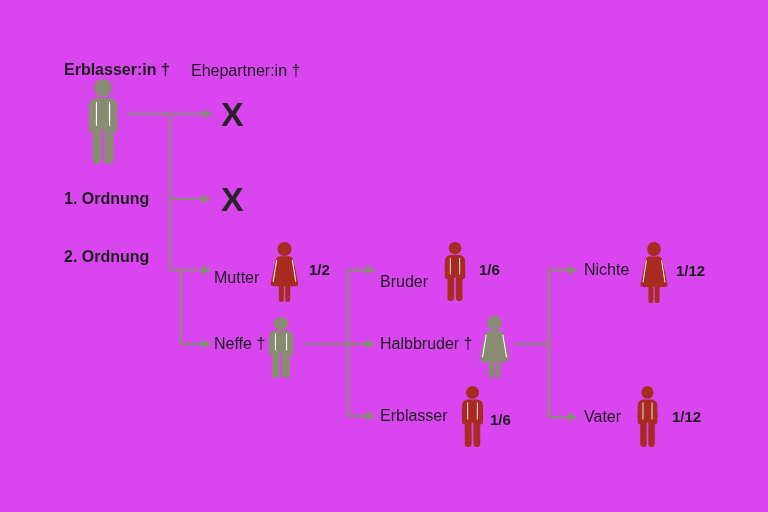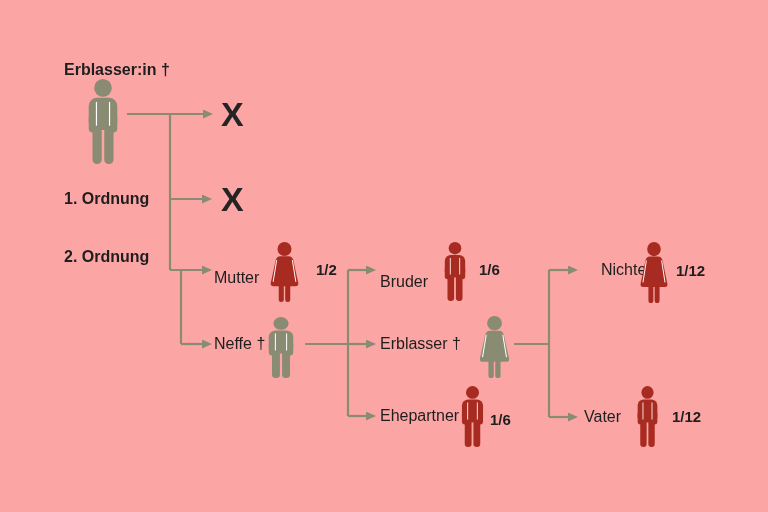--- a/index.html
+++ b/index.html
@@ -4,21 +4,21 @@
 <style>
   html, body {
     margin: 0;
     padding: 0;
     background: #ffffff;
   }
   .stage {
     position: relative;
     width: 768px;
     height: 512px;
-    background: #fca5a5;
+    background: #d946ef;
     overflow: hidden;
     font-family: "Liberation Sans", sans-serif;
     color: var(--text, #1e1e1e);
   }
   .connectors {
     position: absolute;
     left: 0; top: 0;
   }
   .connectors line {
     stroke: var(--olive, #898c72);
@@ -125,72 +125,73 @@
     <line x1="348" y1="344" x2="367" y2="344" marker-end="url(#ah)"></line>
     <line x1="348" y1="416" x2="367" y2="416" marker-end="url(#ah)"></line>
 
     <line x1="514" y1="344" x2="549" y2="344"></line>
     <line x1="549" y1="270" x2="549" y2="417"></line>
     <line x1="549" y1="270" x2="569" y2="270" marker-end="url(#ah)"></line>
     <line x1="549" y1="417" x2="569" y2="417" marker-end="url(#ah)"></line>
   </svg>
 
   <div class="toplbl bold" style="left:64px; top:62px;">Erblasser:in †</div>
+  <div class="toplbl" style="left:191px; top:63px;">Ehepartner:in †</div>
 
   <div class="xmark" style="left:221px; top:115px;">X</div>
   <div class="xmark" style="left:221px; top:200px;">X</div>
 
   <div class="lbl bold" style="left:64px; top:199px;">1. Ordnung</div>
   <div class="lbl bold" style="left:64px; top:257px;">2. Ordnung</div>
 
   <div class="icon" style="left:82px; top:79px; width:42px; height:85px;">
     <svg class="fill-olive">
         <use href="#sym-male" width="100%" height="100%"></use>
       </svg>
   </div>
 
   <div class="lbl" style="left:214px; top:278px;">Mutter</div>
   <div class="icon" style="left:267px; top:242px; width:35px; height:60px;">
     <svg class="fill-red">
         <use href="#sym-female" width="100%" height="100%"></use>
       </svg>
   </div>
-  <div class="frac" style="left:309px; top:269px;margin-left:7px;">1/2</div>
+  <div class="frac" style="left:309px; top:269px;">1/2</div>
 
   <div class="lbl" style="left:214px; top:344px;">Neffe †</div>
   <div class="icon" style="left:263px; top:317px; width:36px; height:61px;">
     <svg class="fill-olive">
         <use href="#sym-male" width="100%" height="100%"></use>
       </svg>
   </div>
 
   <div class="lbl" style="left:380px; top:282px;">Bruder</div>
   <div class="icon" style="left:440px; top:242px; width:30px; height:59px;">
     <svg class="fill-red">
         <use href="#sym-male" width="100%" height="100%"></use>
       </svg>
   </div>
   <div class="frac" style="left:479px; top:269px;">1/6</div>
 
-  <div class="lbl" style="left:380px; top:344px;">Erblasser †</div>
+  <div class="lbl" style="left:380px; top:344px;">Halbbruder †</div>
   <div class="icon" style="left:476px; top:316px; width:37px; height:62px;">
     <svg class="fill-olive">
         <use href="#sym-female" width="100%" height="100%"></use>
       </svg>
   </div>
 
-  <div class="lbl" style="left:380px; top:416px;">Ehepartner</div>
+  <div class="lbl" style="left:380px; top:416px;">Erblasser</div>
   <div class="icon" style="left:457px; top:386px; width:31px; height:61px;">
     <svg class="fill-red">
         <use href="#sym-male" width="100%" height="100%"></use>
       </svg>
   </div>
   <div class="frac" style="left:490px; top:419px;">1/6</div>
 
-  <div class="lbl" style="left:601px; top:270px;">Nichte</div>
+  <div class="lbl" style="left:584px; top:270px;">Nichte</div>
   <div class="icon" style="left:637px; top:242px; width:34px; height:61px;">
     <svg class="fill-red">
         <use href="#sym-female" width="100%" height="100%"></use>
       </svg>
   </div>
   <div class="frac" style="left:676px; top:270px;">1/12</div>
 
   <div class="lbl" style="left:584px; top:417px;">Vater</div>
   <div class="icon" style="left:633px; top:386px; width:29px; height:61px;">
     <svg class="fill-red">

